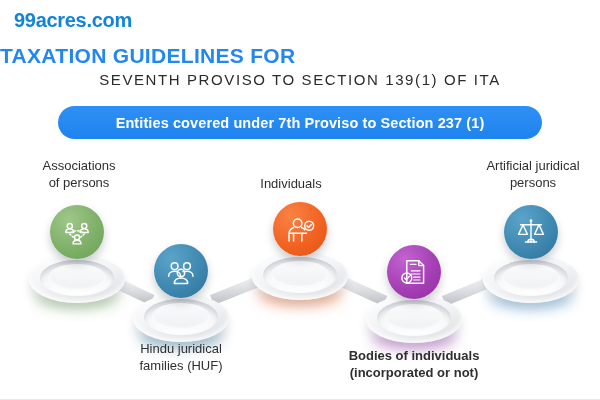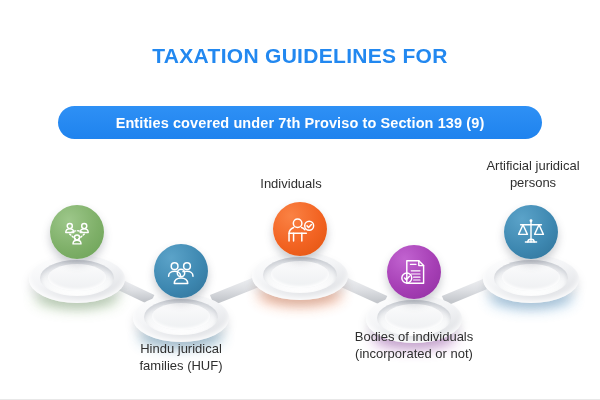--- a/index.html
+++ b/index.html
@@ -35,21 +35,20 @@
     letter-spacing: -0.3px;
     white-space: nowrap;
   }
 
   
   .title-main {
     position: absolute;
     left: 0;
     right: 0;
     top: 44px;
-    text-align: center;
     font-size: 21px;
     font-weight: bold;
     color: #2288f0;
     letter-spacing: 0.3px;
   }
   .title-sub {
     position: absolute;
     left: 0;
     right: 0;
     top: 71px;
@@ -156,25 +155,27 @@
     transform: translateX(-50%);
     white-space: pre-line;
     font-family: "Liberation Sans", sans-serif;
   }
 </style>
 </head>
 <body>
 
 <div id="infographic">
 
+  <div class="logo">99acres.com</div>
 
   <div class="title-main">TAXATION GUIDELINES FOR</div>
+  <div class="title-sub">SEVENTH PROVISO TO SECTION 139(1) OF ITA</div>
 
   <div class="banner">
-    <span class="banner-text">Entities covered under 7th Proviso to Section 139 (9)</span>
+    <span class="banner-text">Entities covered under 7th Proviso to Section 237 (1)</span>
   </div>
 
   <svg class="connectors" viewBox="0 0 600 400" width="600" height="400">
     <defs>
       <linearGradient id="barGrad" x1="0" y1="0" x2="0" y2="1">
         <stop offset="0%" stop-color="#f2f3f5"></stop>
         <stop offset="55%" stop-color="#dddfe3"></stop>
         <stop offset="100%" stop-color="#c5c8cd"></stop>
       </linearGradient>
     </defs>
@@ -294,25 +295,27 @@
         <circle cx="20" cy="6" r="1.8" fill="#ffffff" stroke="none"></circle>
         <path d="M7 11h26"></path>
         <path d="M10 11 4.5 23h11z"></path>
         <path d="M30 11 24.5 23h11z"></path>
         <path d="M13 32.5h14"></path>
         <path d="M16 32.5c0-2.2 1.6-3.4 4-3.4s4 1.2 4 3.4"></path>
       </svg>
     </span>
   </div>
 
+  <div class="node-label" style="left:79px; top:157px; width:150px;">Associations
+of persons</div>
 
   <div class="node-label" style="left:181px; top:340px; width:180px;">Hindu juridical
 families (HUF)</div>
 
   <div class="node-label" style="left:291px; top:175px; width:160px;">Individuals</div>
 
-  <div class="node-label" style="left:414px; top:328px; width:200px;">Bodies of individuals
+  <div class="node-label" style="left:414px; top:347px; width:200px;font-weight:bold;">Bodies of individuals
 (incorporated or not)</div>
 
   <div class="node-label" style="left:533px; top:157px; width:170px;">Artificial juridical
 persons</div>
 
 </div>
 
 </body></html>

